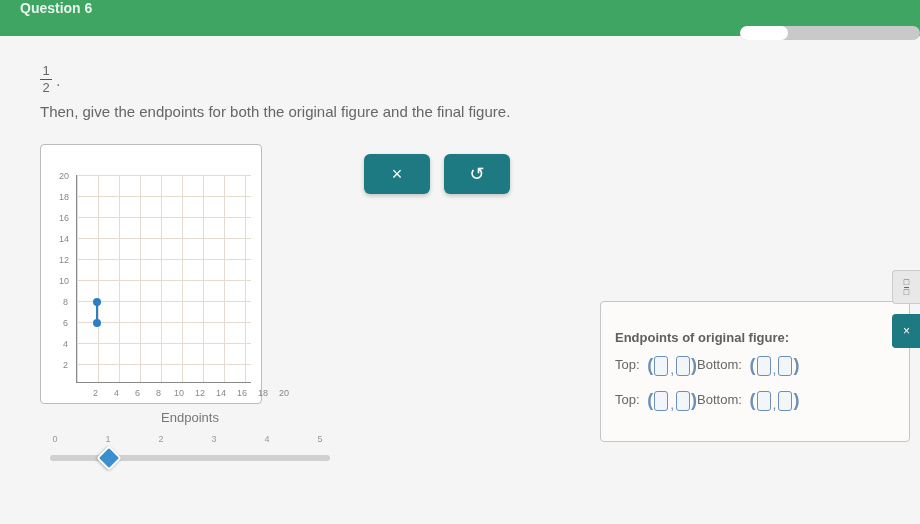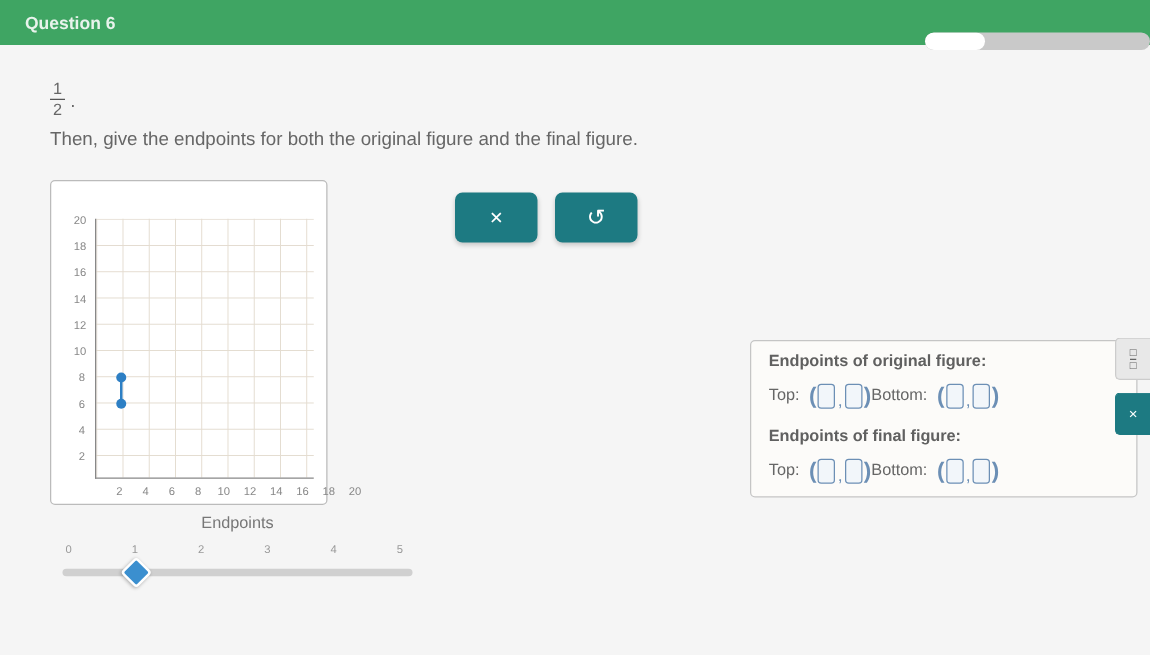--- a/index.html
+++ b/index.html
@@ -9,22 +9,21 @@
     color: #555;
     width: 920px;
     height: 524px;
     overflow: hidden;
     position: relative;
   }
   .header {
     background: #3fa563;
     height: 36px;
     display: flex;
-    align-items: center;
-    padding: 16px 20px;
+    padding: 0 20px;
     color: #e8f3ec;
     font-size: 14px;
     font-weight: bold;
   }
   .progress-bar {
     position: absolute;
     right: 0;
     top: 26px;
     width: 180px;
     height: 14px;
@@ -152,25 +151,25 @@
     align-items: center;
     justify-content: center;
     color: #fff;
     font-size: 18px;
     box-shadow: 0 2px 4px rgba(0,0,0,.2);
     cursor: pointer;
   }
   .answer-panel {
     position: absolute;
     right: 10px;
-    top: 236px;
+    top: 265px;
     width: 310px;
     border: 1px solid #c5c5c5;
     background: #fcfbf9;
-    padding: 8px 14px;
+    padding: 28px 14px;
     border-radius: 4px;
     font-size: 13px;
     color: #666;
   }
   .answer-panel .section-title {
     font-weight: bold;
     margin-bottom: 10px;
     color: #606060;
   }
   .answer-row {
@@ -317,21 +316,20 @@
         <span>Bottom:</span>
         <span class="coord-slot">
           <span class="paren">(</span>
             <span class="box-in"></span>
             <span class="comma">,</span>
             <span class="box-in"></span>
             <span class="paren">)</span>
         </span>
       </div>
     </div>
-    <div class="section-title">Endpoints of final figure:</div>
     <div class="answer-row" style="margin-bottom:2px">
       <div>
         <span>Top:</span>
         <span class="coord-slot">
           <span class="paren">(</span>
             <span class="box-in"></span>
             <span class="comma">,</span>
             <span class="box-in"></span>
             <span class="paren">)</span>
         </span>

